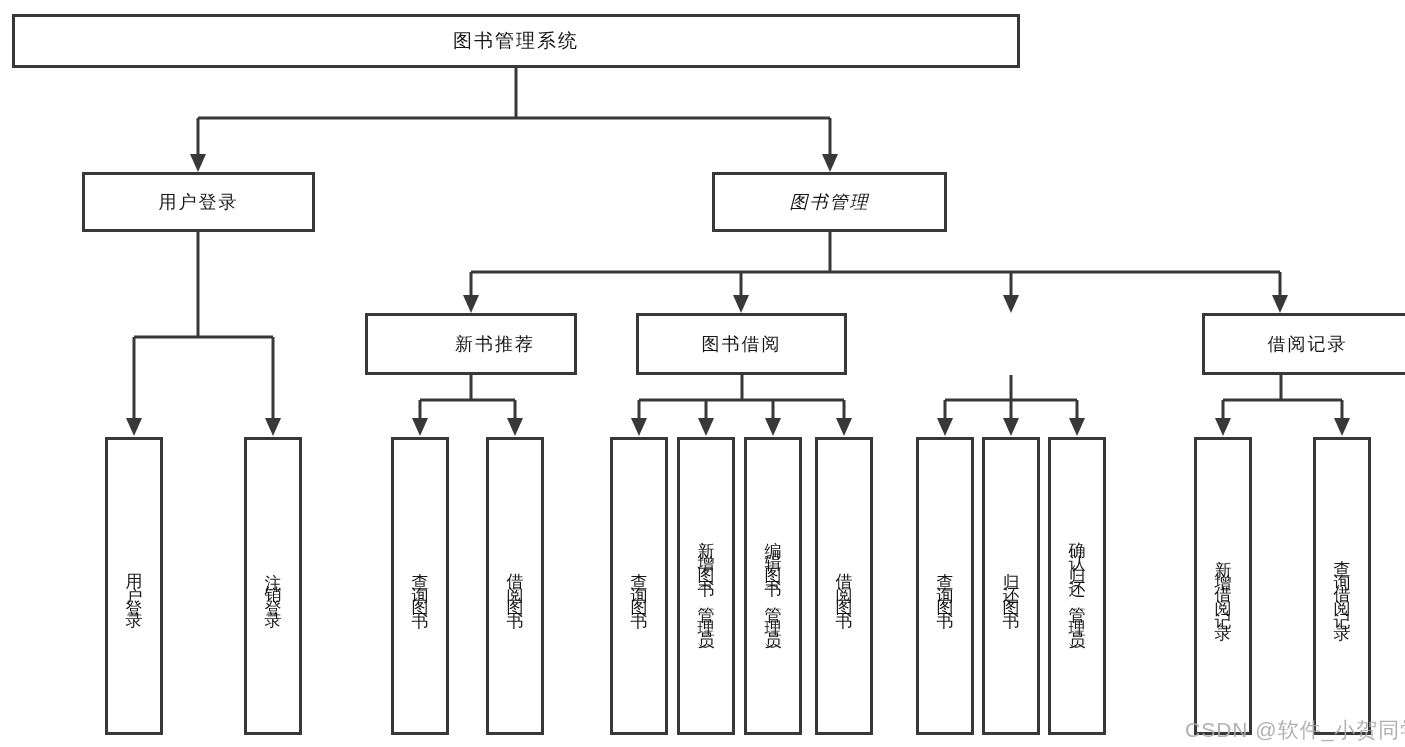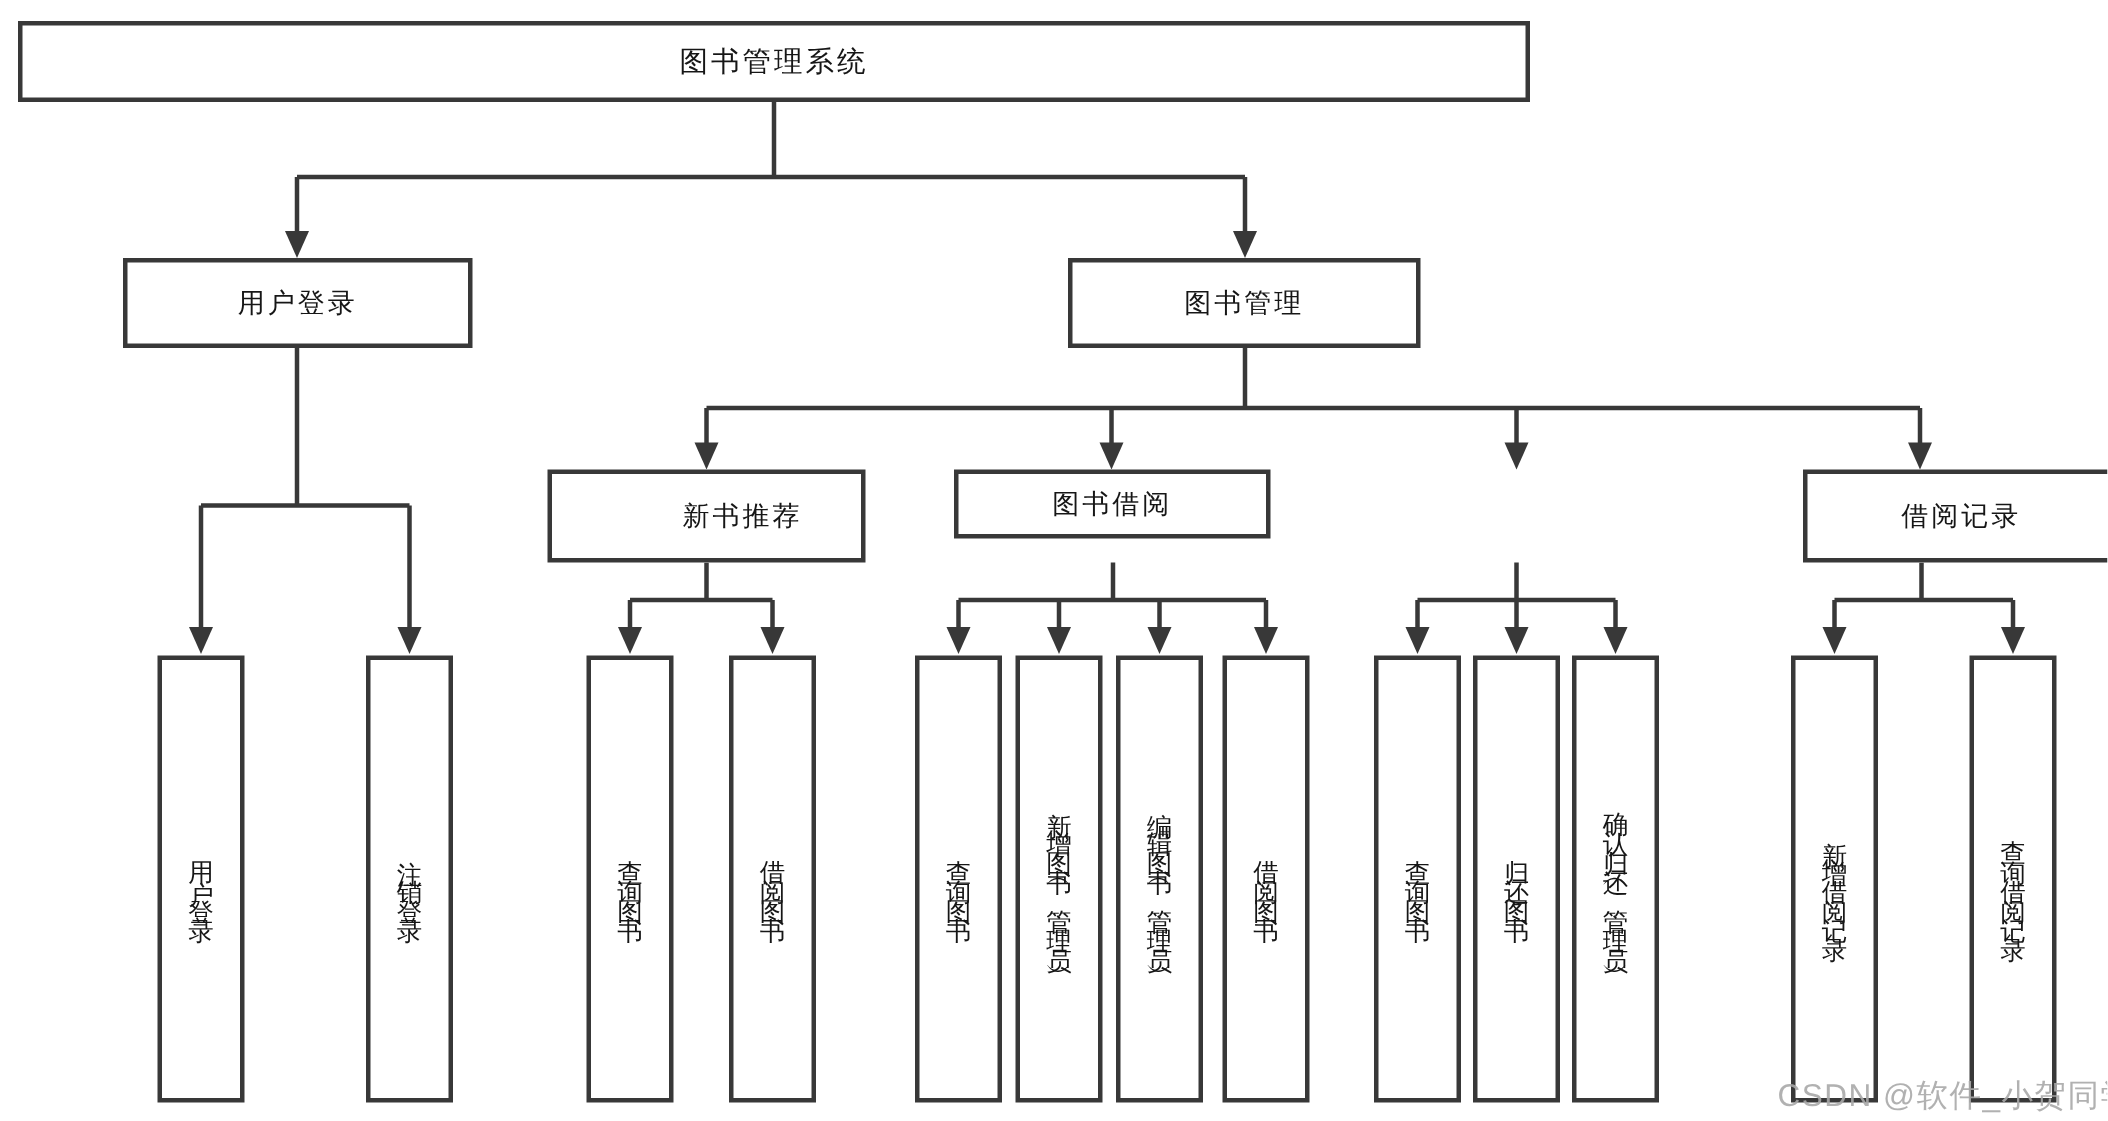--- a/index.html
+++ b/index.html
@@ -69,27 +69,27 @@
       <polygon points="1003,418 1019,418 1011,436"></polygon>
       <polygon points="1069,418 1085,418 1077,436"></polygon>
       <polygon points="1215,418 1231,418 1223,436"></polygon>
       <polygon points="1334,418 1350,418 1342,436"></polygon>
     </g>
   </svg>
 
   <div class="box h-box root-box" style="left:12px; top:14px; width:1008px; height:54px;">图书管理系统</div>
 
   <div class="box h-box" style="left:82px; top:172px; width:233px; height:60px;">用户登录</div>
-  <div class="box h-box" style="left:712px; top:172px; width:235px; height:60px;">图书管理</div>
+  <div class="box h-box" style="left:712px; top:172px; width:235px; height:60px;font-style:italic;">图书管理</div>
 
   <div class="box v-box" style="left:105px; top:437px; width:58px; height:298px;">用户登录</div>
   <div class="box v-box" style="left:244px; top:437px; width:58px; height:298px;">注销登录</div>
 
   <div class="box h-box" style="left:365px; top:313px; width:212px; height:62px;padding-left:48px;">新书推荐</div>
-  <div class="box h-box" style="left:636px; top:313px; width:211px; height:46px;">图书借阅</div>
+  <div class="box h-box" style="left:636px; top:313px; width:211px; height:62px;">图书借阅</div>
   <div class="box h-box" style="left:1174px; top:313px; width:211px; height:62px;margin-left:28px;">借阅记录</div>
 
   <div class="box v-box" style="left:391px; top:437px; width:58px; height:298px;">查询图书</div>
   <div class="box v-box" style="left:486px; top:437px; width:58px; height:298px;">借阅图书</div>
 
   <div class="box v-box" style="left:610px; top:437px; width:58px; height:298px;">查询图书</div>
   <div class="box v-box" style="left:677px; top:437px; width:58px; height:298px;">新增图书（管理员）</div>
   <div class="box v-box" style="left:744px; top:437px; width:58px; height:298px;">编辑图书（管理员）</div>
   <div class="box v-box" style="left:815px; top:437px; width:58px; height:298px;">借阅图书</div>
 

